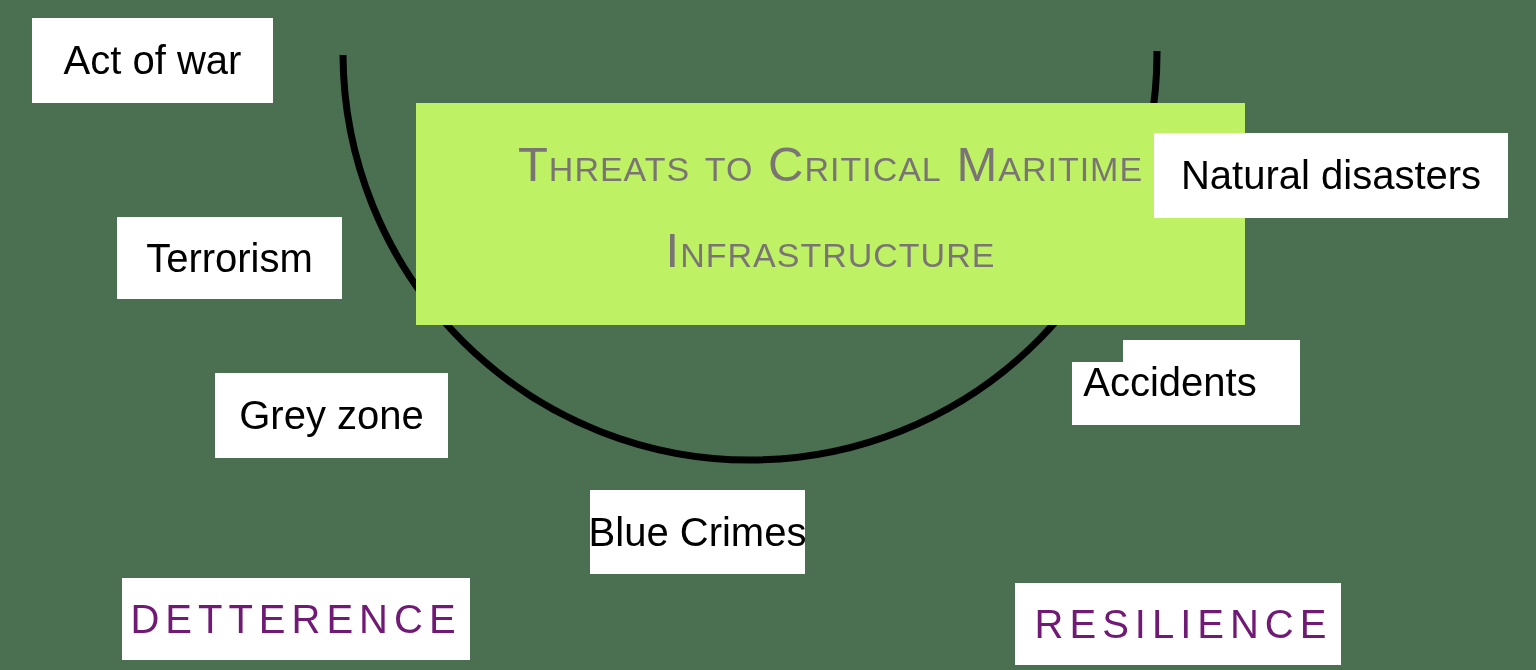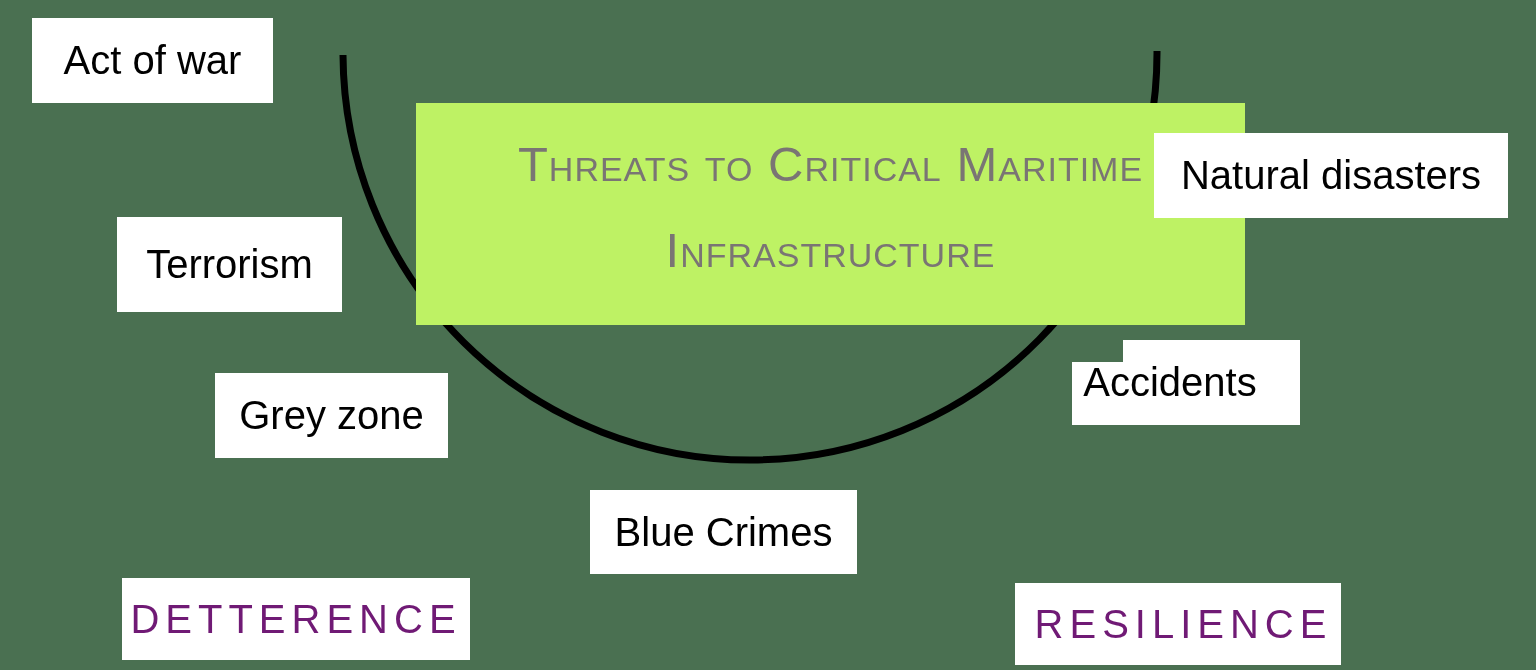--- a/index.html
+++ b/index.html
@@ -30,23 +30,23 @@
     justify-content: center;
   }
   .threat-label {
     color: #000000;
     font-weight: 400;
     font-size: 40px;
     white-space: nowrap;
   }
   
   .box-act-of-war        { left: 32px;   top: 18px;  width: 241px; height: 85px; }
-  .box-terrorism         { left: 117px;  top: 217px; width: 225px; height: 95px; }
+  .box-terrorism         { left: 117px;  top: 217px; width: 225px; height: 82px; }
   .box-grey-zone         { left: 215px;  top: 373px; width: 233px; height: 85px; }
-  .box-blue-crimes       { left: 590px;  top: 490px; width: 267px; height: 84px; }
+  .box-blue-crimes       { left: 590px;  top: 490px; width: 215px; height: 84px; }
   .box-natural-disasters { left: 1154px; top: 133px; width: 354px; height: 85px; }
 
   
   .box-accidents {
     position: absolute;
     left: 1072px; top: 308px; width: 196px; height: 85px;
     background: transparent;
     margin-top: 32px;
   }
   .box-accidents .rect-a {

